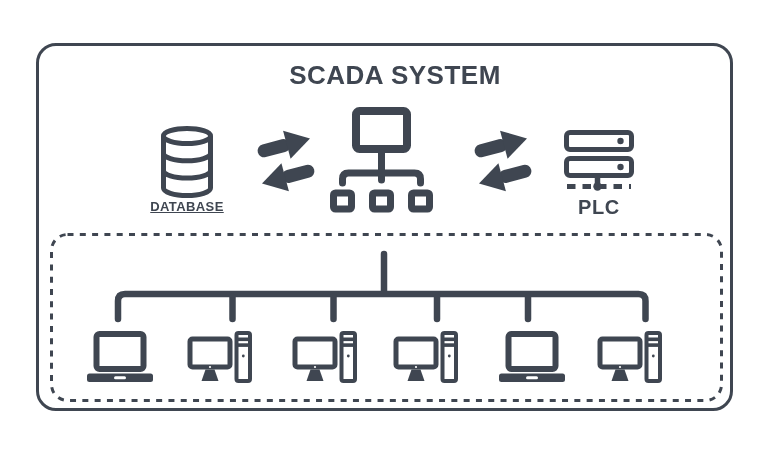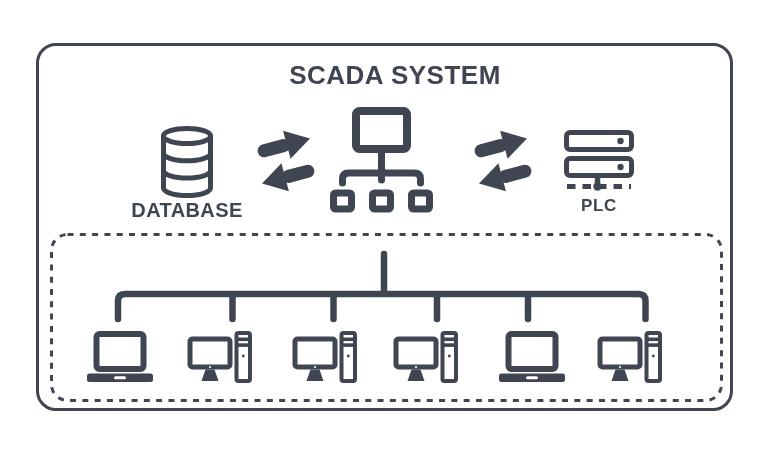--- a/index.html
+++ b/index.html
@@ -3,22 +3,22 @@
 <meta charset="utf-8">
 <style>
   :root { --ink:#3f4651; --bg:#ffffff; }
   html,body{margin:0;padding:0;background:#fff;}
   .canvas{position:relative;width:768px;height:469px;background:var(--bg);color:var(--ink);
           font-family:"Liberation Sans","DejaVu Sans",sans-serif;overflow:hidden;}
   .abs{position:absolute;}
   .outer-box{left:36px;top:43px;width:691px;height:362px;border:3px solid var(--ink);border-radius:20px;}
   .title{left:0;top:60px;width:768px;text-align:center;font-size:26px;font-weight:bold;letter-spacing:0.5px;line-height:30px;padding-left:11px;}
   .node-label{font-weight:bold;text-align:center;}
-  .db-label{left:112px;top:199px;width:150px;font-size:20px;letter-spacing:0.4px;}
-  .plc-label{left:549px;top:196px;width:100px;font-size:17px;letter-spacing:0.6px;}
+  .db-label{left:112px;top:199px;width:150px;font-size:13px;letter-spacing:0.4px;text-decoration:underline;}
+  .plc-label{left:549px;top:196px;width:100px;font-size:20px;letter-spacing:0.6px;}
   .hmi-label{left:620px;top:244px;width:86px;text-align:right;font-size:21px;font-weight:bold;letter-spacing:0.3px;}
   .overlay{left:0;top:0;}
   .terminal{position:absolute;top:331px;}
   svg{display:block;color:var(--ink);}
 </style>
 </head>
 <body>
 
 <div class="canvas">
 

